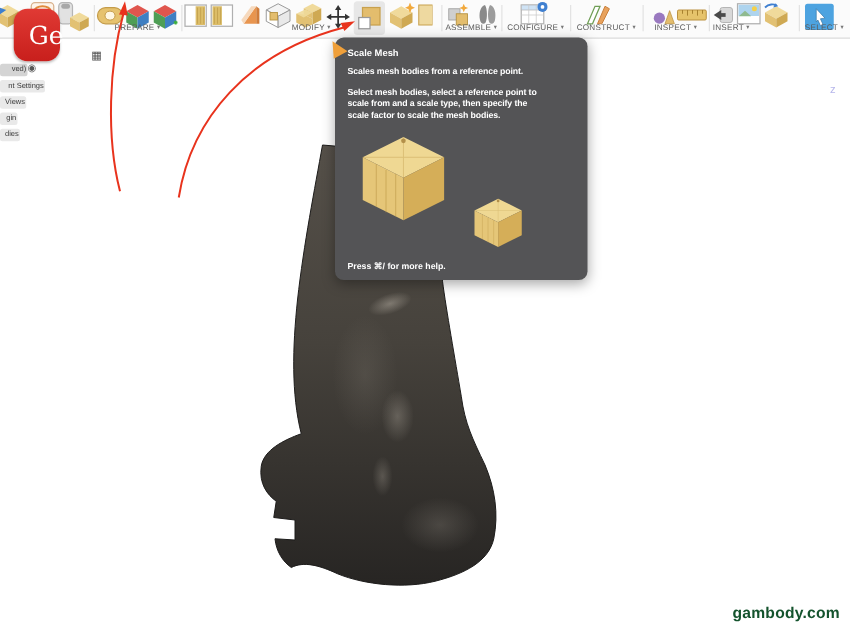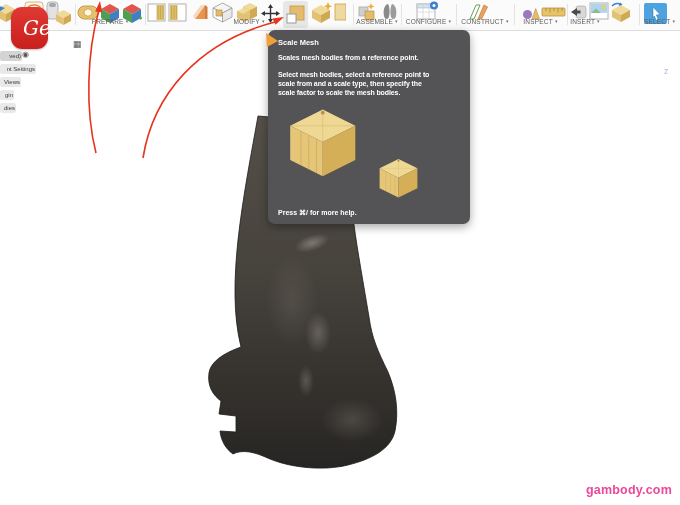--- a/index.html
+++ b/index.html
@@ -16,35 +16,35 @@
   .tb-label .arr{font-size:5px;margin-left:2px;vertical-align:1px;color:#777;}
   #scale-mesh-btn{position:absolute;left:283px;top:1px;width:25px;height:27px;background:#e7e7e7;
                   border-radius:3px;z-index:1;}
   #scale-mesh-btn svg{position:absolute;left:3px;top:4px;}
 
   
   #logo{position:absolute;left:11px;top:7px;width:37px;height:42px;border-radius:11px;
         background:linear-gradient(180deg,#e03a34,#c81f1c);z-index:30;
         display:flex;align-items:center;justify-content:center;
         box-shadow:0 1px 2px rgba(0,0,0,.25);}
-  #logo span{color:#fff;font-family:"DejaVu Serif",serif;font-style:italic;font-size:20px;margin-left:15px;}
+  #logo span{color:#fff;font-family:"DejaVu Serif",serif;font-size:20px;margin-left:15px;}
 
   
   #browser{position:absolute;left:0;top:36px;width:110px;z-index:15;}
   .pill{position:absolute;left:0;height:10px;background:#e9e9e9;border-radius:2px;
         font-size:6px;color:#3a3a3a;line-height:10px;overflow:hidden;white-space:nowrap;
         text-align:right;padding:0 1px;}
   .glyph{position:absolute;color:#555;}
 
   
   #mesh-svg{position:absolute;left:0;top:0;z-index:5;pointer-events:none;}
   #viewcube-hint{position:absolute;left:664px;top:66px;font-size:9px;color:#8f8fe0;
                  opacity:.65;z-index:6;}
   #watermark{position:absolute;right:8px;bottom:8px;font-size:12.5px;font-weight:bold;
-             color:#ec4899;z-index:25;letter-spacing:.2px;}
+             color:#14532d;z-index:25;letter-spacing:.2px;}
 
   
   #tooltip{position:absolute;left:268px;top:30px;width:202px;height:194px;
            background:#545456;border-radius:7px;z-index:40;color:#fff;
            box-shadow:0 3px 10px rgba(0,0,0,.35);}
   #tooltip .tt-title{position:absolute;left:10px;top:8px;font-size:7.5px;font-weight:bold;}
   #tooltip .tt-summary{position:absolute;left:10px;top:24px;width:162px;font-size:7px;
                        font-weight:600;line-height:8.8px;letter-spacing:-.1px;}
   #tooltip .tt-desc{position:absolute;left:10px;top:41px;width:162px;font-size:7px;
                     font-weight:600;line-height:8.8px;letter-spacing:-.1px;}

